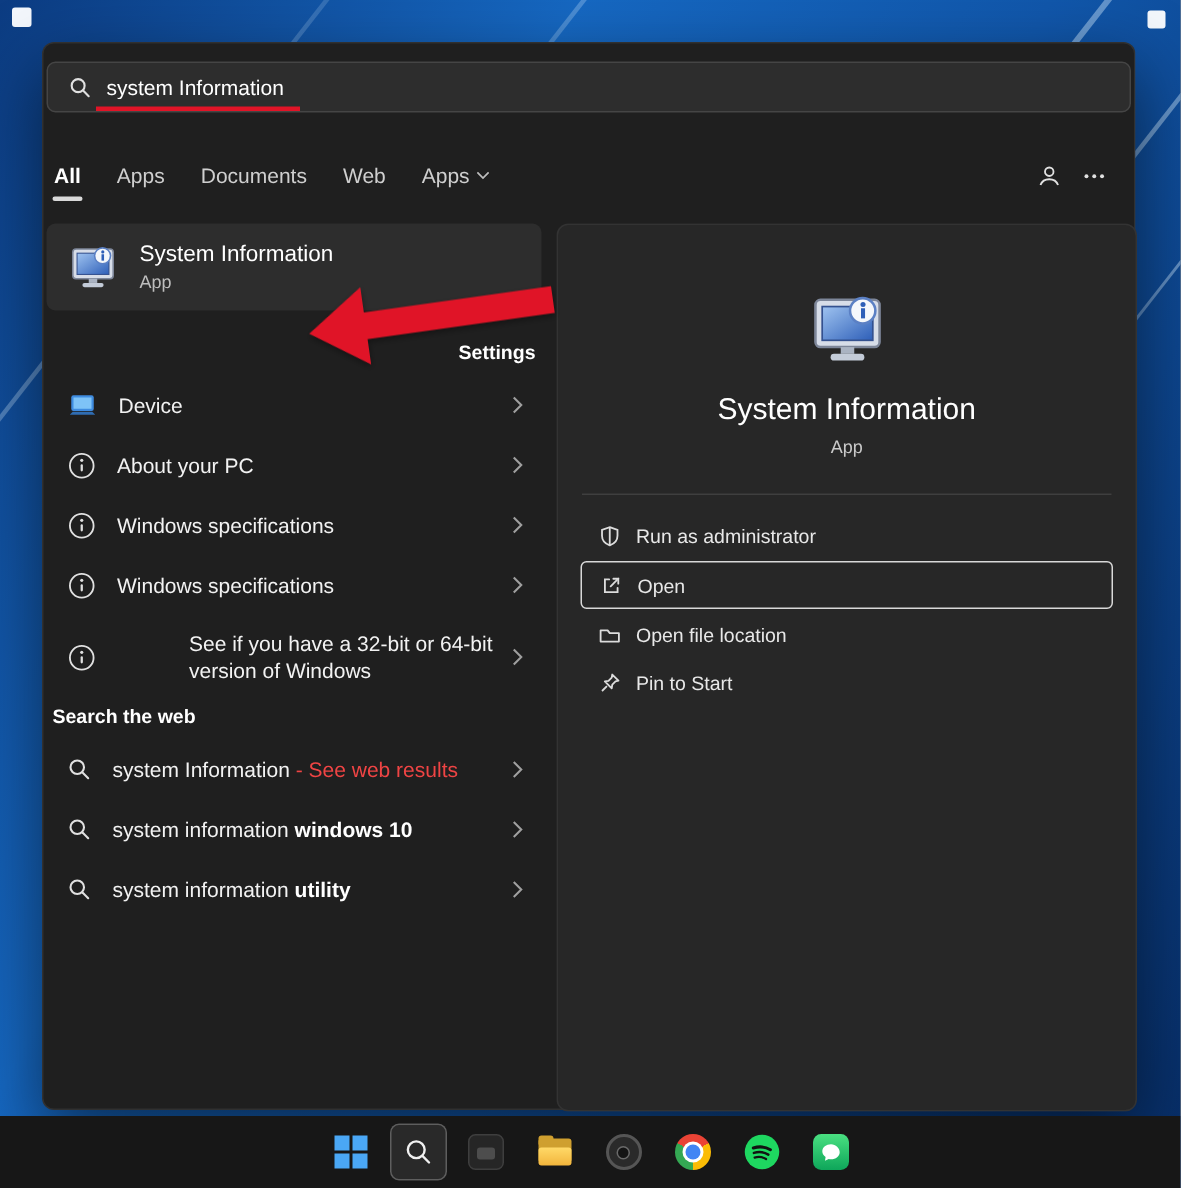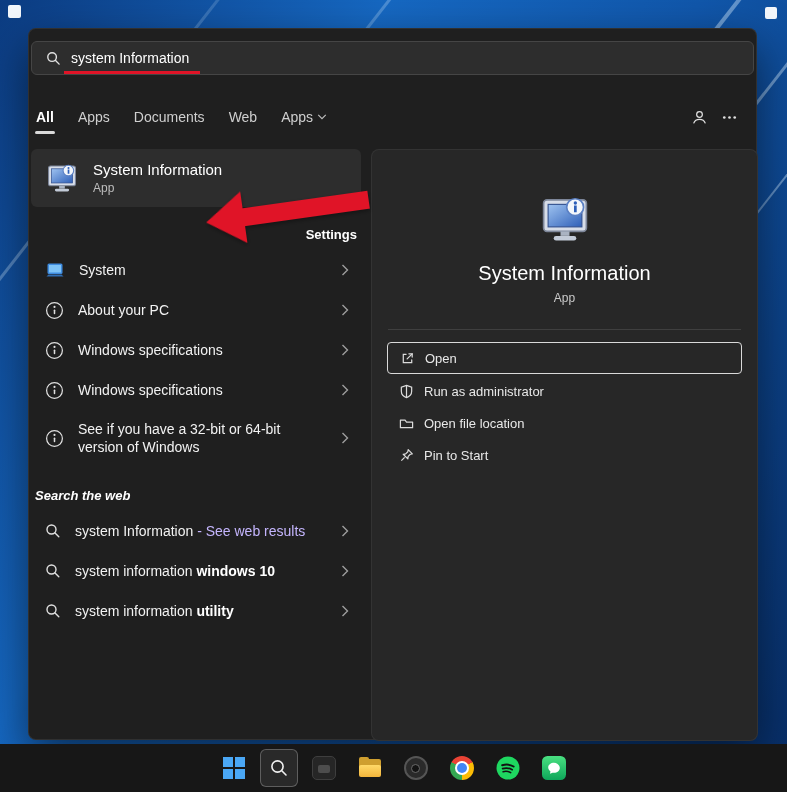--- a/index.html
+++ b/index.html
@@ -40,24 +40,24 @@
   .sec-h { margin:12px 6px 8px; font-size:13px; font-weight:700; color:#fff; }
   .sec-h.gap { margin-top:20px;text-align:right; }
   .best-item { margin:0 2px; height:58px; background:#2d2d2d; border-radius:6px;
     display:flex; align-items:center; padding:0 14px; }
   .best-item .bm-text { margin-left:14px; }
   .bm-title { font-size:15px; color:#fff; }
   .bm-sub { font-size:12px; color:#bdbdbd; margin-top:3px; }
 
   .row { margin:0 2px; height:40px; border-radius:6px; display:flex; align-items:center;
     padding:0 14px; position:relative; }
-  .row.tall { height:56px; }
+  .row.tall { height:56px;gap:48px; }
   .row-label { font-size:14px; color:#f2f2f2; margin-left:14px; line-height:1.3; max-width:240px; }
   .row-label .typed { color:#f2f2f2; }
-  .row-label .suffix { color:#c4b5fd; }
+  .row-label .suffix { color:#ef4444; }
   .row-label b { color:#fff; font-weight:700; }
   .chev { position:absolute; right:12px; top:50%; transform:translateY(-50%); display:flex; }
 
   
   .preview { position:absolute; left:342px; top:120px; width:387px; height:592px;
     background:#272727; border:1px solid rgba(255,255,255,.06); border-radius:8px; text-align:center; }
   .pv-icon { width:54px; height:54px; margin:42px auto 0; }
   .pv-title { margin-top:16px; font-size:20px; color:#fff; font-weight:400; }
   .pv-sub { margin-top:6px; font-size:12px; color:#c9c9c9; }
   .pv-div { margin:24px 16px 12px; height:1px; background:#3f3f3f; }
@@ -197,21 +197,21 @@
     <div class="sec-h gap">Settings</div>
 
     <div class="row">
       <span style="display:flex;">
         <svg width="20" height="20" viewBox="0 0 20 20">
           <rect x="2.5" y="3.5" width="15" height="10.5" rx="1.5" fill="#3f8ce0"></rect>
           <rect x="4" y="5" width="12" height="7.5" fill="#7ec3f7"></rect>
           <path d="M1.5 16.5h17l-2-2h-13z" fill="#2f6db3"></path>
         </svg>
       </span>
-      <span class="row-label">System</span>
+      <span class="row-label">Device</span>
       <span class="chev">
           <svg width="8" height="13" viewBox="0 0 8 12" fill="none" stroke="#9e9e9e" stroke-width="1.4">
             <path d="M1.5 1L6.5 6l-5 5"></path>
           </svg>
         </span>
     </div>
 
     <div class="row">
       <span style="display:flex;">
         <svg width="19" height="19" viewBox="0 0 20 20">
@@ -269,21 +269,21 @@
           </svg>
       </span>
       <span class="row-label">See if you have a 32-bit or 64-bit version of Windows</span>
       <span class="chev">
           <svg width="8" height="13" viewBox="0 0 8 12" fill="none" stroke="#9e9e9e" stroke-width="1.4">
             <path d="M1.5 1L6.5 6l-5 5"></path>
           </svg>
         </span>
     </div>
 
-    <div class="sec-h" style="margin-top:22px;font-style:italic;">Search the web</div>
+    <div class="sec-h" style="margin-top:4px;">Search the web</div>
 
     <div class="row">
       <span style="display:flex;">
         <svg width="16" height="16" viewBox="0 0 16 16" fill="none" stroke="#e0e0e0" stroke-width="1.4" stroke-linecap="round">
             <circle cx="6.5" cy="6.5" r="4.5"></circle>
             <path d="M10 10l3.8 3.8"></path>
           </svg>
       </span>
       <span class="row-label"><span class="typed">system Information</span><span class="suffix"> - See web results</span></span>
       <span class="chev">
@@ -340,39 +340,39 @@
         <rect x="14" y="39" width="20" height="4" rx="2" fill="#c3cbd8"></rect>
         <circle cx="33" cy="13.5" r="7.5" fill="#f4f7fb" stroke="#5b80c4" stroke-width="1.5"></circle>
         <rect x="32" y="12" width="2.4" height="6" fill="#2e5fb8"></rect>
         <circle cx="33.2" cy="9.8" r="1.5" fill="#2e5fb8"></circle>
       </svg>
     </div>
     <div class="pv-title">System Information</div>
     <div class="pv-sub">App</div>
     <div class="pv-div"></div>
 
+    <div class="pv-action">
+      <span style="display:flex;">
+        <svg width="15" height="15" viewBox="0 0 16 16" fill="none" stroke="#dcdcdc" stroke-width="1.3">
+            <path d="M8 1.5l5.5 2v4.2c0 3.3-2.3 5.7-5.5 6.8-3.2-1.1-5.5-3.5-5.5-6.8V3.5z"></path>
+            <path d="M8 1.5v13"></path>
+          </svg>
+      </span>
+      <span class="a-label">Run as administrator</span>
+    </div>
+
     <div class="pv-action focus">
       <span style="display:flex;">
         <svg width="15" height="15" viewBox="0 0 16 16" fill="none" stroke="#dcdcdc" stroke-width="1.3" stroke-linecap="round">
             <path d="M6.5 3.5H3.5v9h9V9.5"></path>
             <path d="M9.5 3H13v3.5"></path>
             <path d="M13 3L7.6 8.4"></path>
           </svg>
       </span>
       <span class="a-label">Open</span>
-    </div>
-
-    <div class="pv-action">
-      <span style="display:flex;">
-        <svg width="15" height="15" viewBox="0 0 16 16" fill="none" stroke="#dcdcdc" stroke-width="1.3">
-            <path d="M8 1.5l5.5 2v4.2c0 3.3-2.3 5.7-5.5 6.8-3.2-1.1-5.5-3.5-5.5-6.8V3.5z"></path>
-            <path d="M8 1.5v13"></path>
-          </svg>
-      </span>
-      <span class="a-label">Run as administrator</span>
     </div>
 
     <div class="pv-action">
       <span style="display:flex;">
         <svg width="15" height="15" viewBox="0 0 16 16" fill="none" stroke="#dcdcdc" stroke-width="1.3" stroke-linejoin="round">
             <path d="M1.5 12.5v-8h5l1.5 2h6.5v6z"></path>
           </svg>
       </span>
       <span class="a-label">Open file location</span>
     </div>

